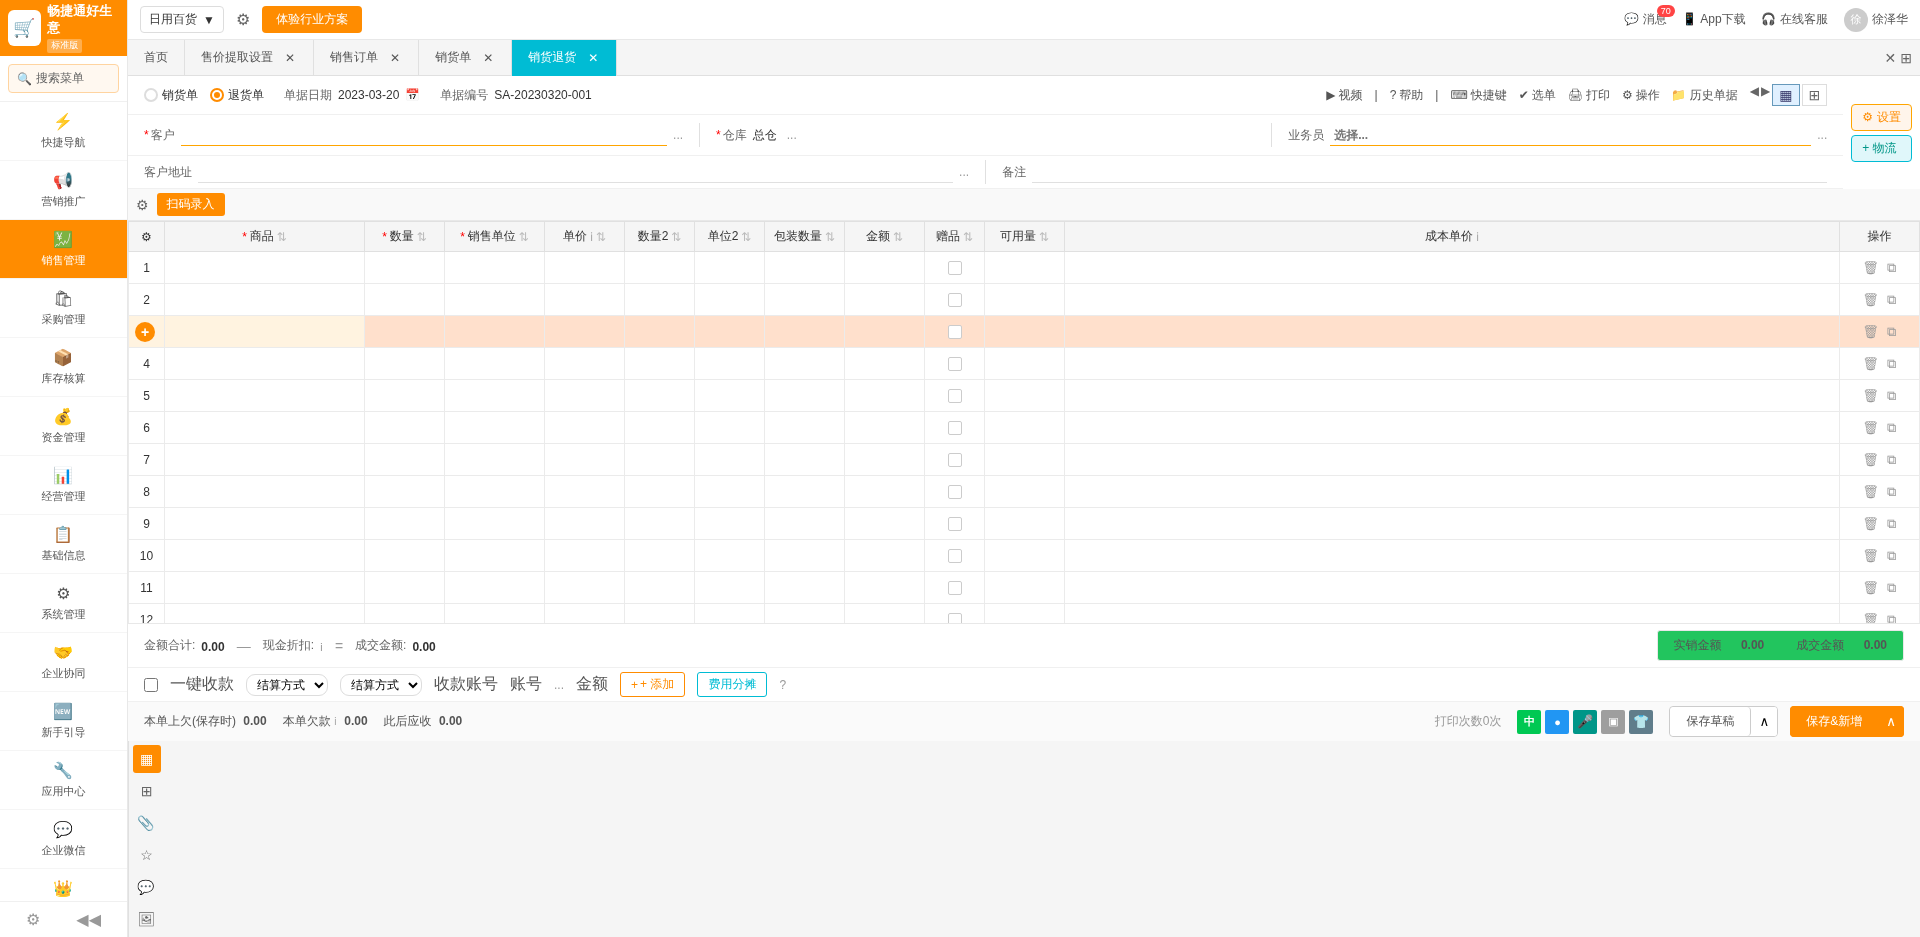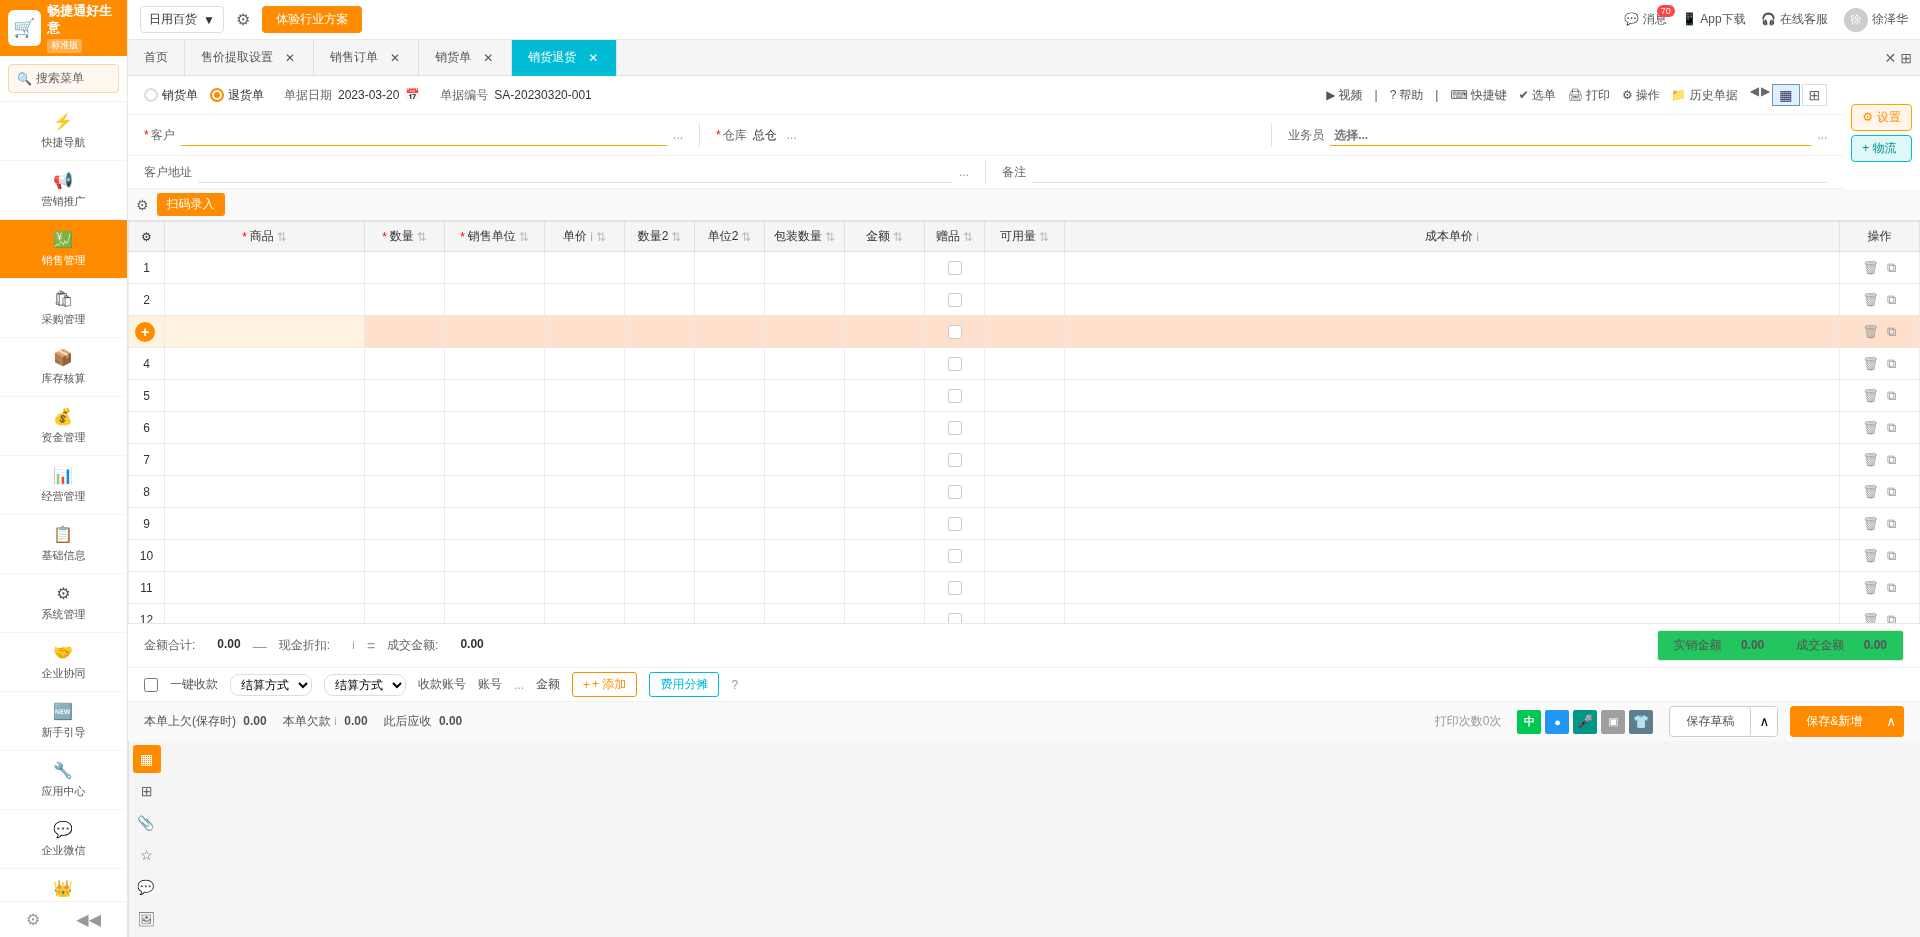--- a/index.html
+++ b/index.html
@@ -107,30 +107,30 @@
     .th-sort { color: #bbb; cursor: pointer; }
     .checkbox-cell { display: flex; justify-content: center; }
     .checkbox-box { width: 14px; height: 14px; border: 1px solid #ccc; border-radius: 2px; background: #fff; cursor: pointer; }
     .row-ops { display: flex; gap: 4px; justify-content: center; }
     .row-op-btn { color: #999; cursor: pointer; font-size: 13px; padding: 2px; }
     .add-row-btn { background: #ff8c00; color: #fff; width: 20px; height: 20px; border-radius: 50%; display: flex; align-items: center; justify-content: center; cursor: pointer; font-size: 14px; font-weight: bold; }
     
     
     .bottom-area { border-top: 1px solid #e8e8e8; background: #fff; }
     .calc-row { padding: 6px 16px; display: flex; align-items: center; gap: 12px; border-bottom: 1px solid #f0f0f0; }
-    .calc-item { display: flex; align-items: flex-start; gap: 22px; font-size: 12px; }
+    .calc-item { display: flex; align-items: flex-end; gap: 6px; font-size: 12px; }
     .calc-label { color: #666; }
     .calc-val { color: #333; font-weight: bold; }
     .calc-minus { color: #999; font-size: 14px; }
     .calc-eq { color: #999; font-size: 14px; }
     .calc-result { color: #333; font-weight: bold; }
     
     .payment-row { padding: 4px 16px; display: flex; align-items: center; gap: 12px; }
     .payment-checkbox { width: 14px; height: 14px; border: 1px solid #ccc; border-radius: 2px; cursor: pointer; flex-shrink: 0; }
-    .payment-item { display: flex; align-items: center; gap: 4px; font-size: 12px; color: #555; }
+    .payment-item { display: flex; align-items: center; gap: 4px; font-size: 16px; color: #555; }
     .payment-select { border: 1px solid #ddd; border-radius: 9px; padding: 2px 6px; font-size: 12px; background: #fff; cursor: pointer; }
     .add-btn { background: #fff; border: 1px solid #ff8c00; color: #ff8c00; border-radius: 3px; padding: 3px 10px; cursor: pointer; font-size: 12px; display: flex; align-items: center; gap: 2px; }
     .expense-btn { background: #fff; border: 1px solid #00bcd4; color: #00bcd4; border-radius: 3px; padding: 3px 10px; cursor: pointer; font-size: 12px; }
     .help-icon { color: #999; cursor: pointer; font-size: 12px; }
     
     .status-bar { padding: 4px 16px; display: flex; align-items: center; justify-content: space-between; background: #fafafa; border-top: 1px solid #f0f0f0; }
     .status-left { display: flex; align-items: center; gap: 16px; font-size: 12px; color: #555; }
     .status-right { display: flex; align-items: center; gap: 16px; font-size: 12px; }
     .print-info { color: #999; }
     .status-icons { display: flex; align-items: center; gap: 4px; }

